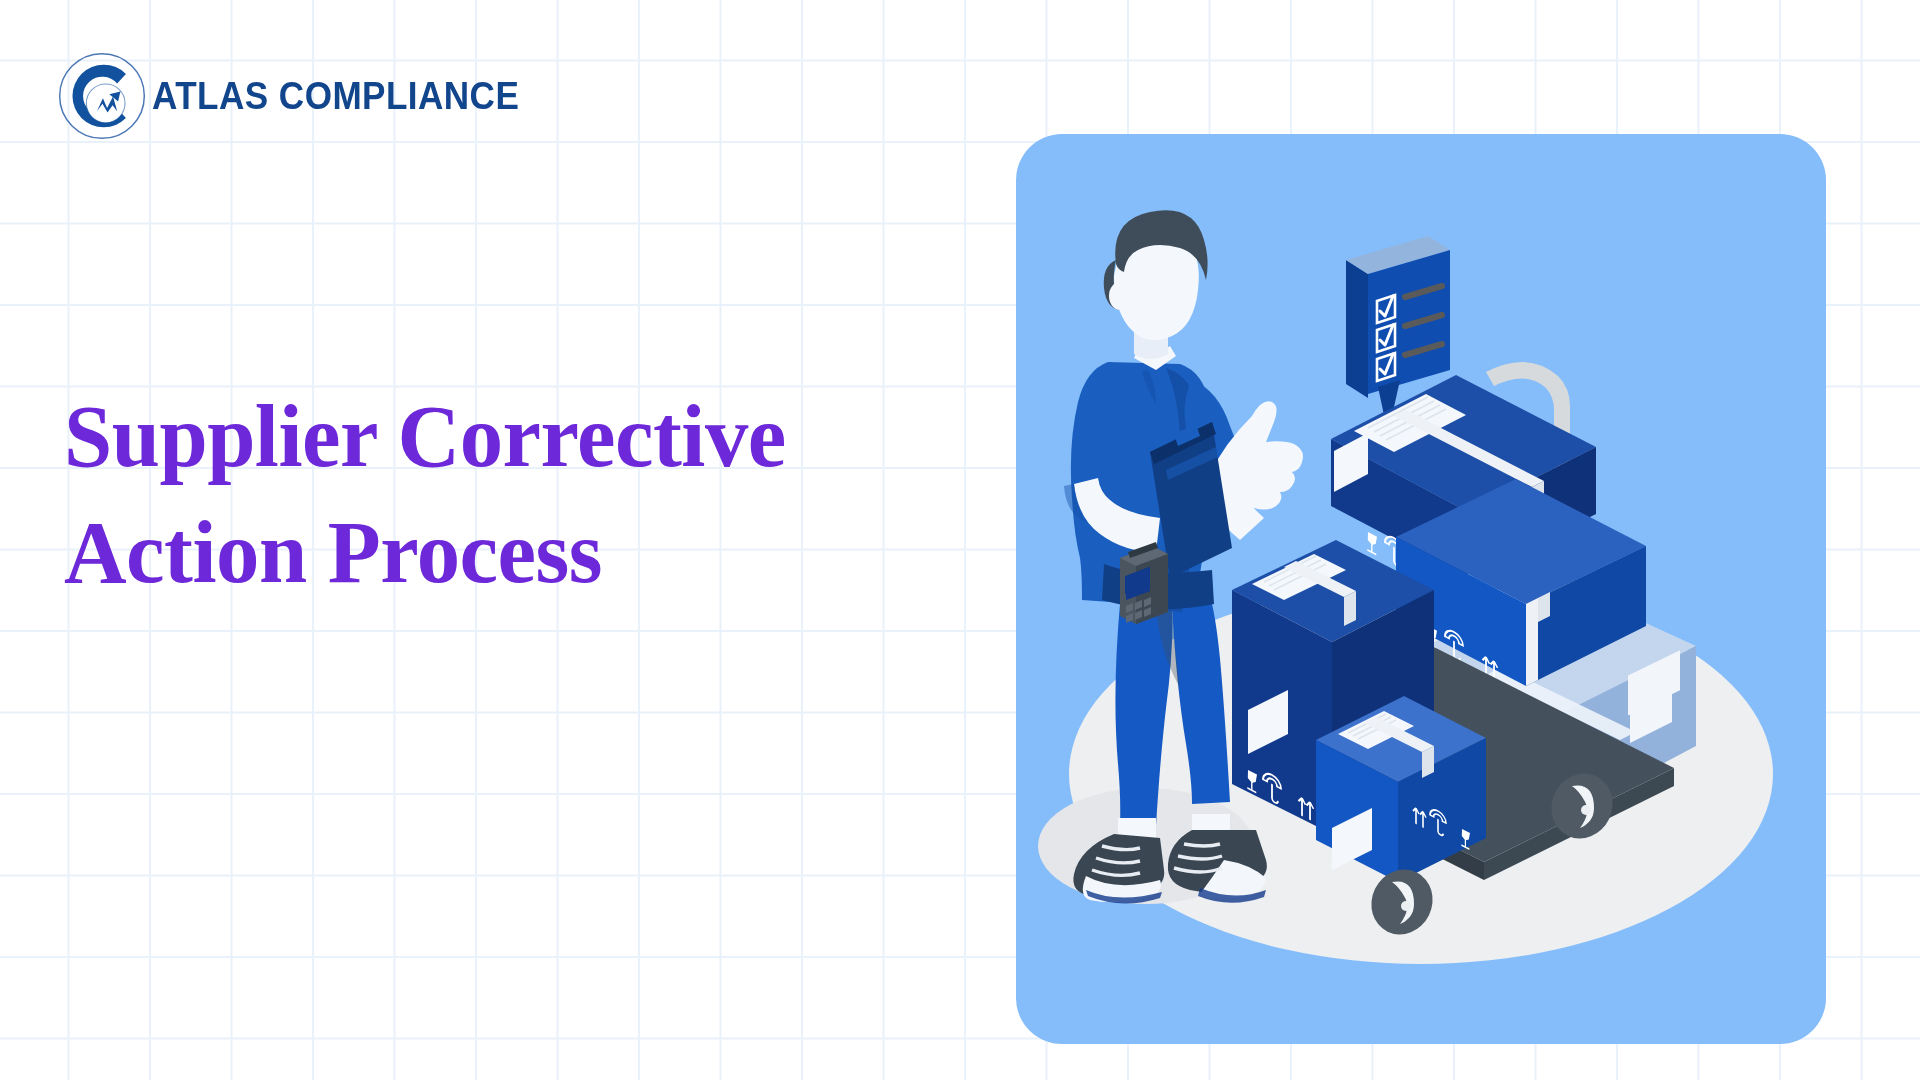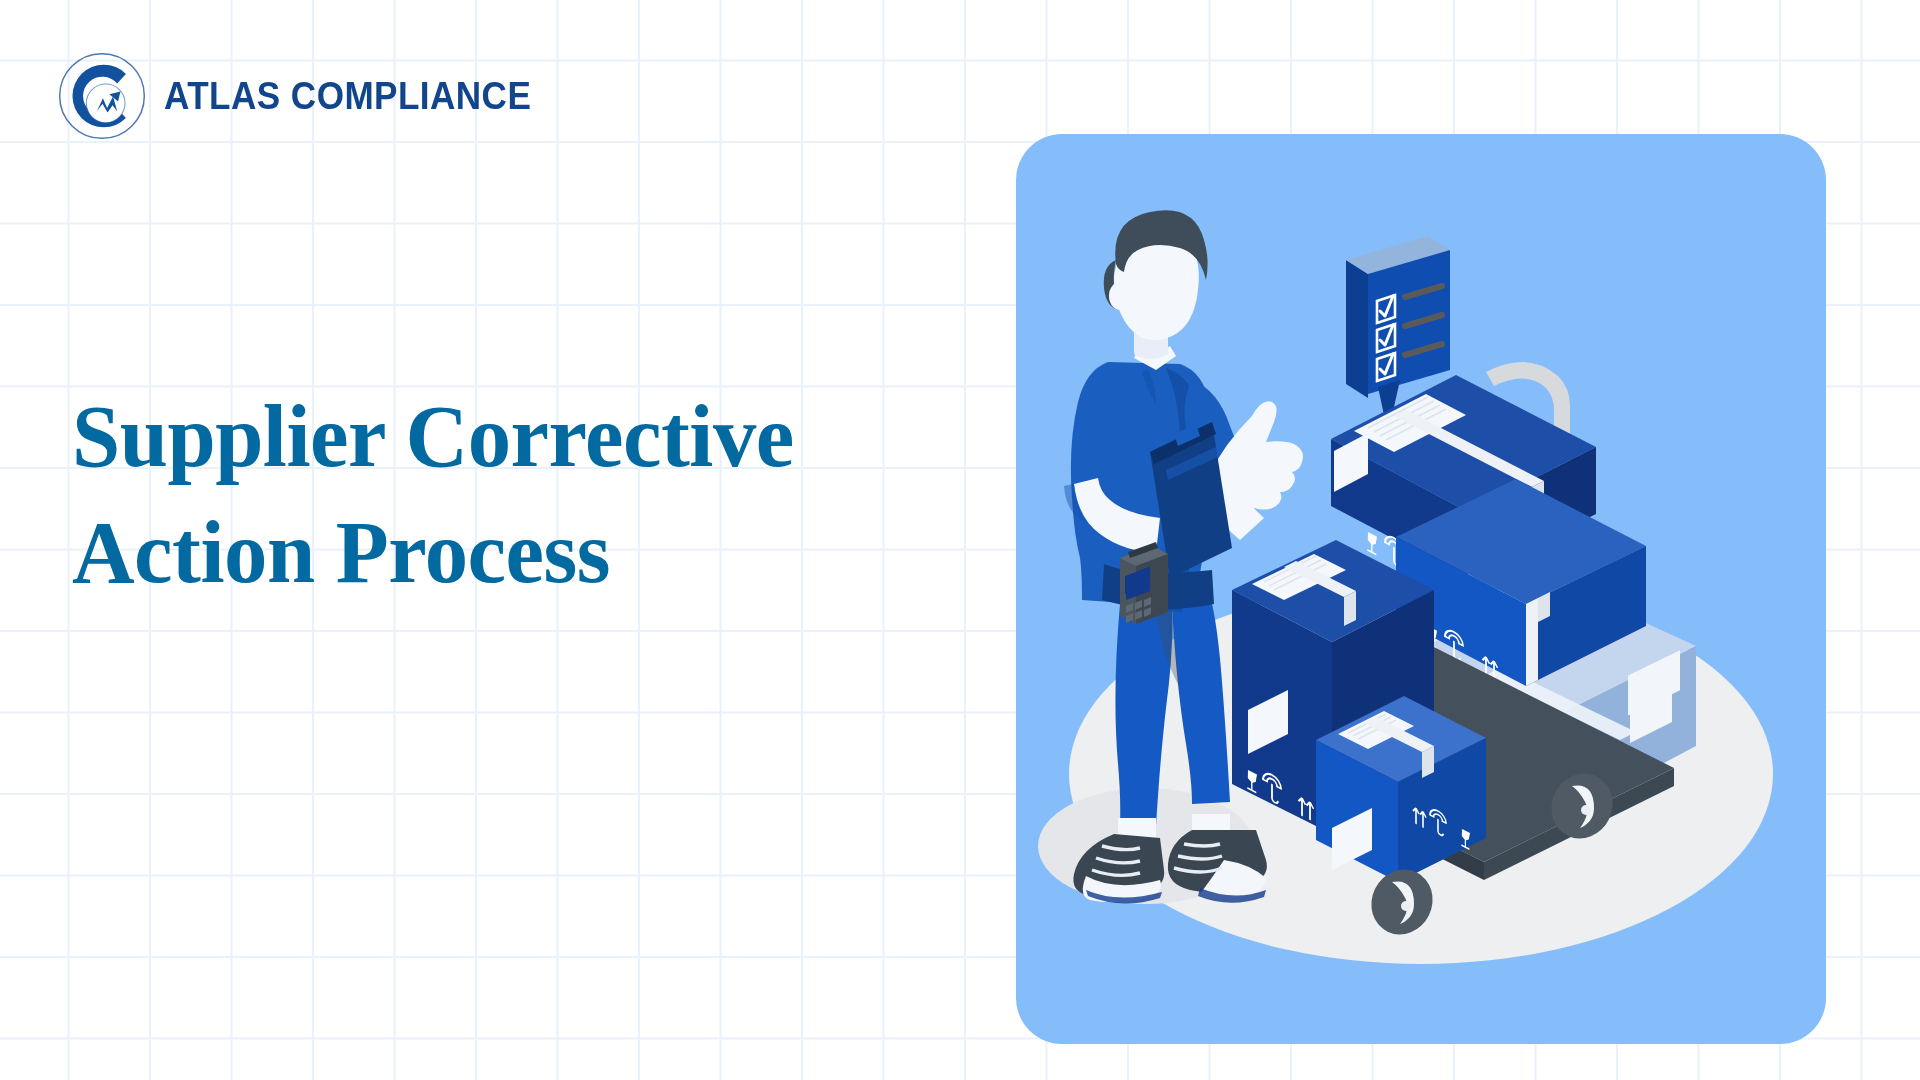--- a/index.html
+++ b/index.html
@@ -27,45 +27,45 @@
     background-position: -14px -22px;
   }
 
   
   #logo {
     position: absolute;
     left: 56px;
     top: 50px;
     display: flex;
     align-items: center;
-    gap: 16px;
+    gap: 4px;
   }
   #logo-mark { width: 92px; height: 92px; display: block; }
   #logo-word {
     font-family: "Liberation Sans", sans-serif;
     font-weight: 700;
     font-size: 39px;
     letter-spacing: 0.5px;
     color: #11458c;
     transform: scaleX(0.90);
     transform-origin: left center;
     white-space: nowrap;
   }
 
   
   #headline {
     position: absolute;
-    left: 72px;
+    left: 64px;
     top: 320px;
     width: 880px;
     font-family: "Liberation Serif", serif;
     font-weight: 700;
     font-size: 88px;
     line-height: 1.32;
-    color: #0369a1;
+    color: #6d28d9;
     letter-spacing: -0.5px;
   }
   #headline .ln { display: block; transform: scaleX(0.985); transform-origin: left center;}
 
   
   #illustration-card {
     position: absolute;
     left: 1016px;
     top: 134px;
     width: 810px;

